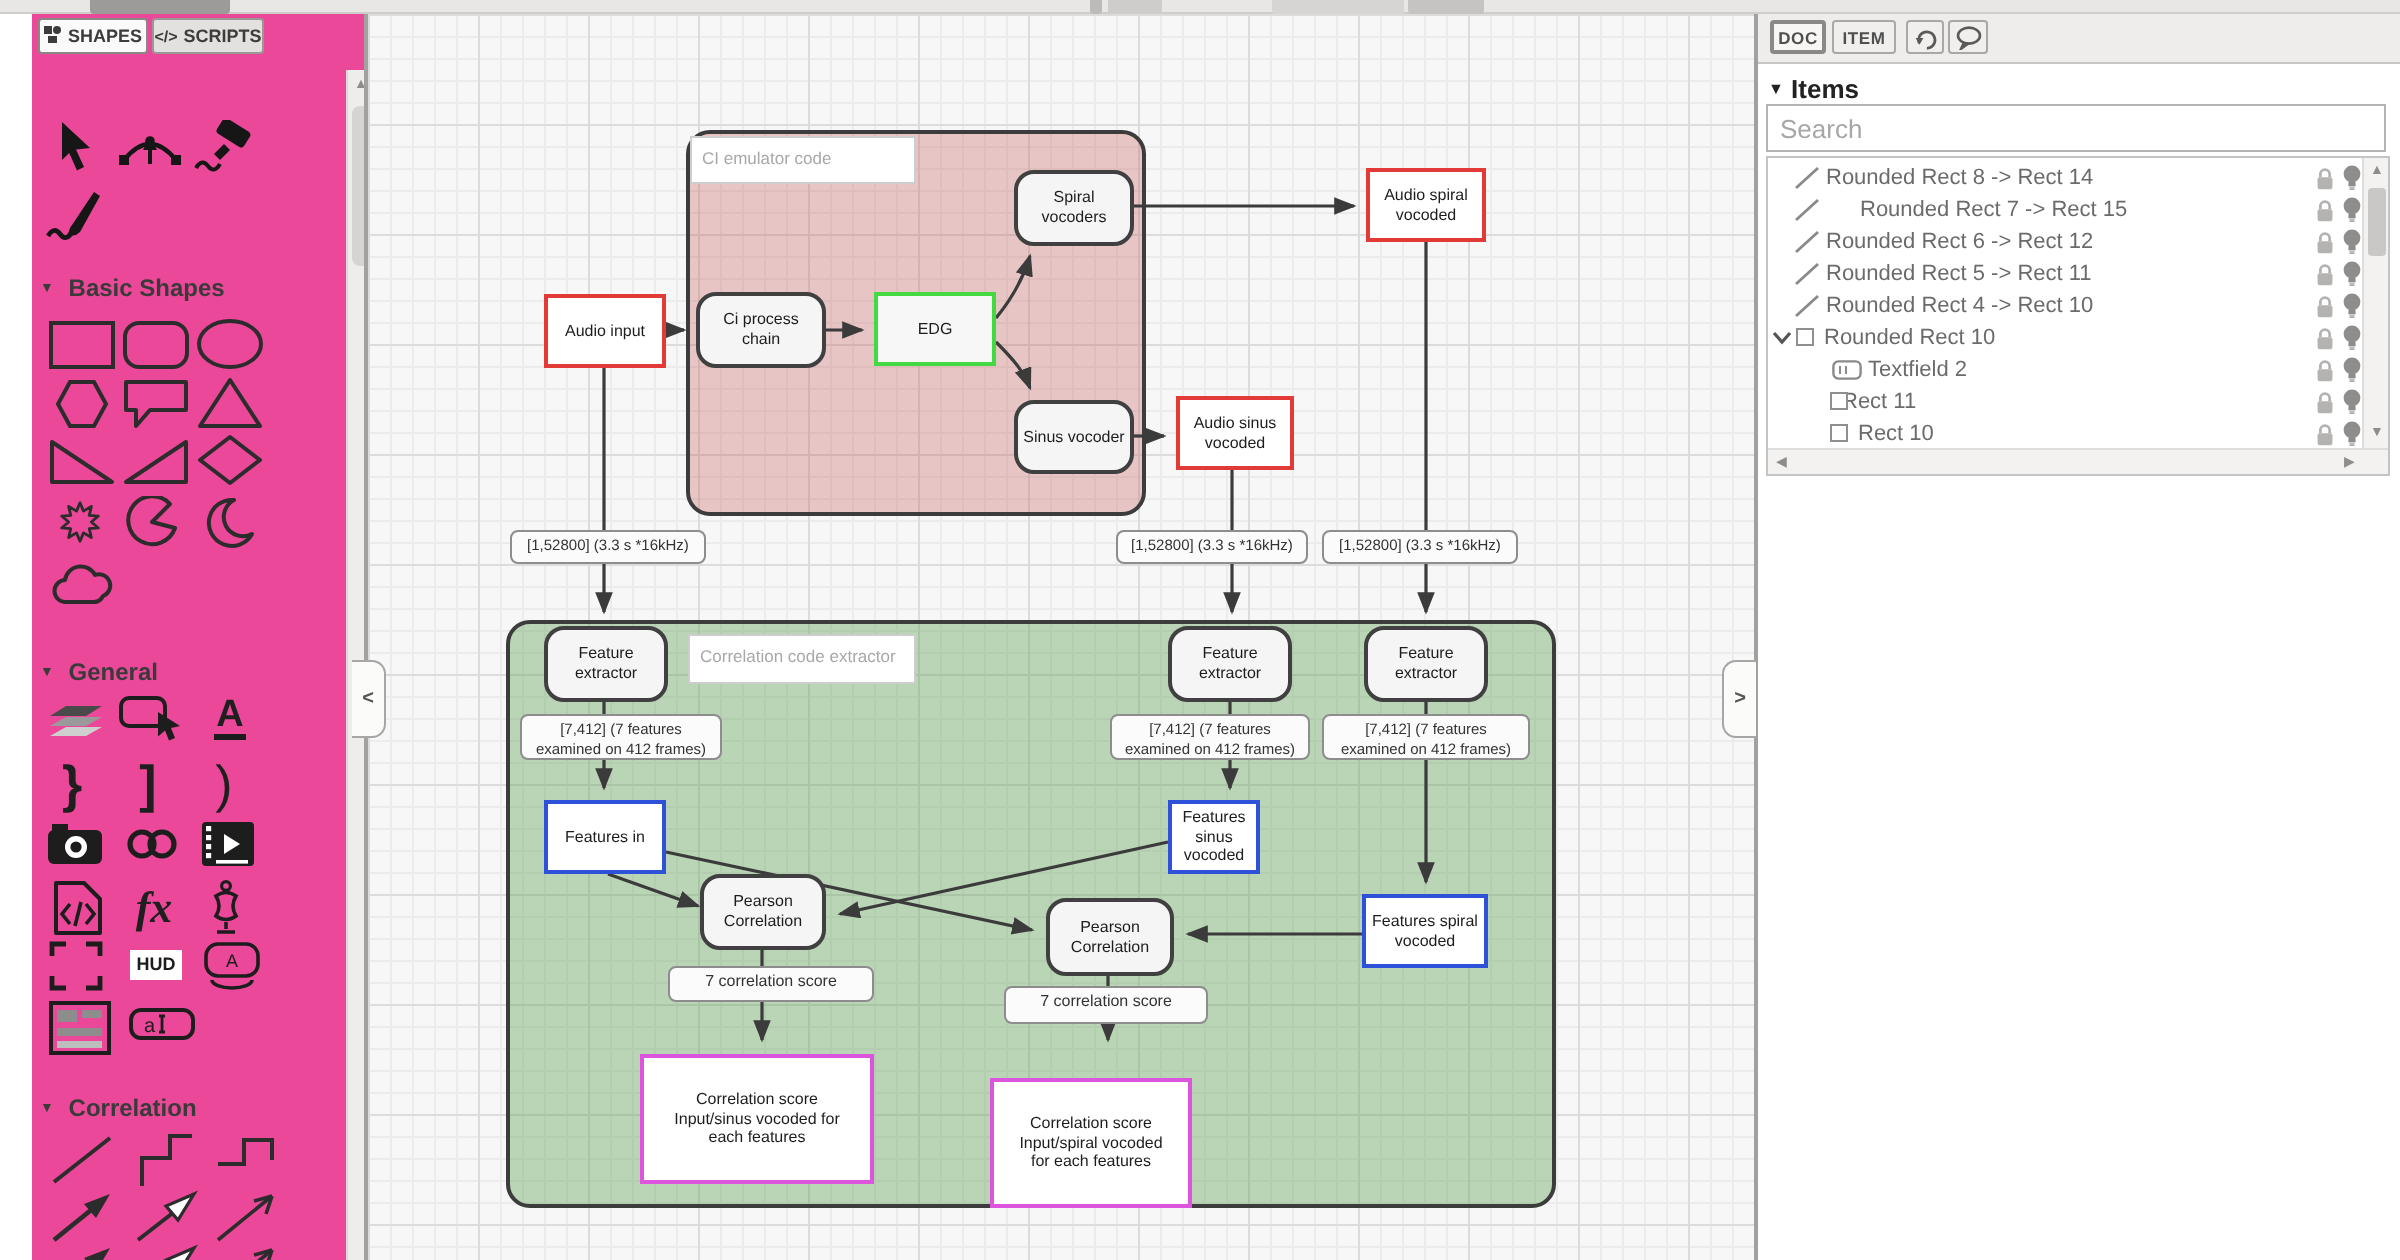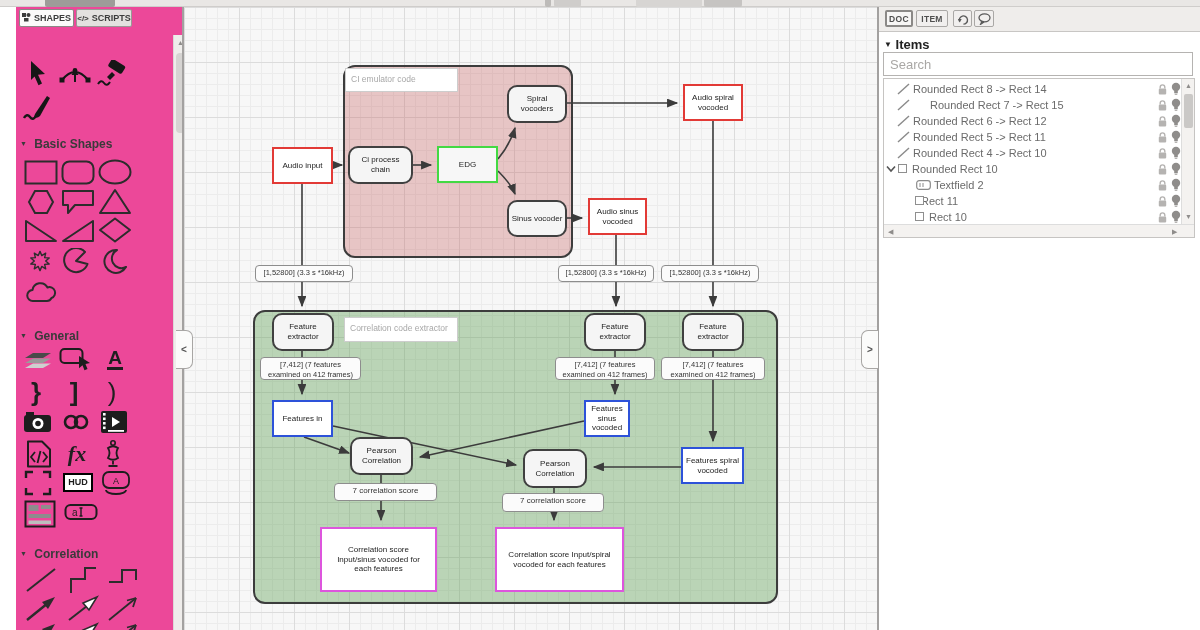--- a/index.html
+++ b/index.html
@@ -271,21 +271,21 @@
       <path d="M6,8 q5,-3.5 10,0 q-3,5 0,10 q-5,3.5 -10,0 q3,-5 0,-10 z" stroke="#1d1d1d" stroke-width="1.8" fill="none"></path>
       <path d="M11,21 v3.5 M6.5,26 h9" stroke="#1d1d1d" stroke-width="1.8" fill="none"></path>
       </svg>
     </div>
   <div class="pcell" style="left:6px;top:462px;width:32px;height:28px">
     <svg width="28" height="26" viewBox="0 0 28 26">
       <path d="M2,8 V2 H9 M19,2 h7 v6 M26,18 v6 h-7 M9,24 H2 v-6" stroke="#1d1d1d" stroke-width="2.4" fill="none"></path>
       </svg>
     </div>
   <div class="pcell" style="left:44px;top:462px;width:36px;height:26px">
-    <div style="border:2px solid #000000;background:#fff;padding:3px 3px;font-size:9px;font-weight:bold;color:#1d1d1d;line-height:1">
+    <div style="border:2px solid #ec4899;background:#fff;padding:3px 3px;font-size:9px;font-weight:bold;color:#1d1d1d;line-height:1">
       <span>HUD</span></div>
     </div>
   <div class="pcell" style="left:84px;top:462px;width:32px;height:28px">
     <svg width="30" height="26" viewBox="0 0 30 26">
       <rect x="2" y="2" width="26" height="16" rx="6" stroke="#1d1d1d" stroke-width="1.8" fill="none"></rect>
       <path d="M5,20 a10,4 0 0 0 20,0" stroke="#1d1d1d" stroke-width="1.8" fill="none"></path>
       <text x="15" y="13.5" text-anchor="middle" font-size="9" font-family="Liberation Sans, sans-serif" fill="#1d1d1d">A</text>
       </svg>
     </div>
   <div class="pcell" style="left:6px;top:492px;width:36px;height:30px">
@@ -416,21 +416,21 @@
   <div class="dnode sq b-red" style="left:404px;top:191px;width:59px;height:37px">Audio sinus vocoded</div>
   <div class="dnode" style="left:88px;top:306px;width:62px;height:38px">Feature extractor</div>
   <div class="dnode" style="left:400px;top:306px;width:62px;height:38px">Feature extractor</div>
   <div class="dnode" style="left:498px;top:306px;width:62px;height:38px">Feature extractor</div>
   <div class="dnode sq b-blue" style="left:88px;top:393px;width:61px;height:37px">Features in</div>
   <div class="dnode sq b-blue" style="left:400px;top:393px;width:46px;height:37px">Features sinus vocoded</div>
   <div class="dnode sq b-blue" style="left:497px;top:440px;width:63px;height:37px">Features spiral vocoded</div>
   <div class="dnode" style="left:166px;top:430px;width:63px;height:38px">Pearson Correlation</div>
   <div class="dnode" style="left:339px;top:442px;width:64px;height:39px">Pearson Correlation</div>
   <div class="dnode sq b-mag" style="left:136px;top:520px;width:117px;height:65px;padding:4px 8px">Correlation score Input/sinus vocoded for each features</div>
-  <div class="dnode sq b-mag" style="left:311px;top:520px;width:129px;height:65px;padding:16px 8px">Correlation score Input/spiral vocoded for each features</div>
+  <div class="dnode sq b-mag" style="left:311px;top:532px;width:101px;height:65px;padding:16px 8px">Correlation score Input/spiral vocoded for each features</div>
 
   <div class="elabel" style="left:71px;top:258px;width:98px;height:17px;white-space:nowrap">[1,52800] (3.3 s *16kHz)</div>
   <div class="elabel" style="left:374px;top:258px;width:96px;height:17px;white-space:nowrap">[1,52800] (3.3 s *16kHz)</div>
   <div class="elabel" style="left:477px;top:258px;width:98px;height:17px;white-space:nowrap">[1,52800] (3.3 s *16kHz)</div>
   <div class="elabel" style="left:76px;top:350px;width:101px;height:23px">[7,412] (7 features examined on 412 frames)</div>
   <div class="elabel" style="left:371px;top:350px;width:100px;height:23px">[7,412] (7 features examined on 412 frames)</div>
   <div class="elabel" style="left:477px;top:350px;width:104px;height:23px">[7,412] (7 features examined on 412 frames)</div>
   <div class="elabel" style="left:150px;top:476px;width:103px;height:18px;font-size:8px;white-space:nowrap">7 correlation score</div>
   <div class="elabel" style="left:318px;top:486px;width:102px;height:19px;font-size:8px;white-space:nowrap">7 correlation score</div>
 

